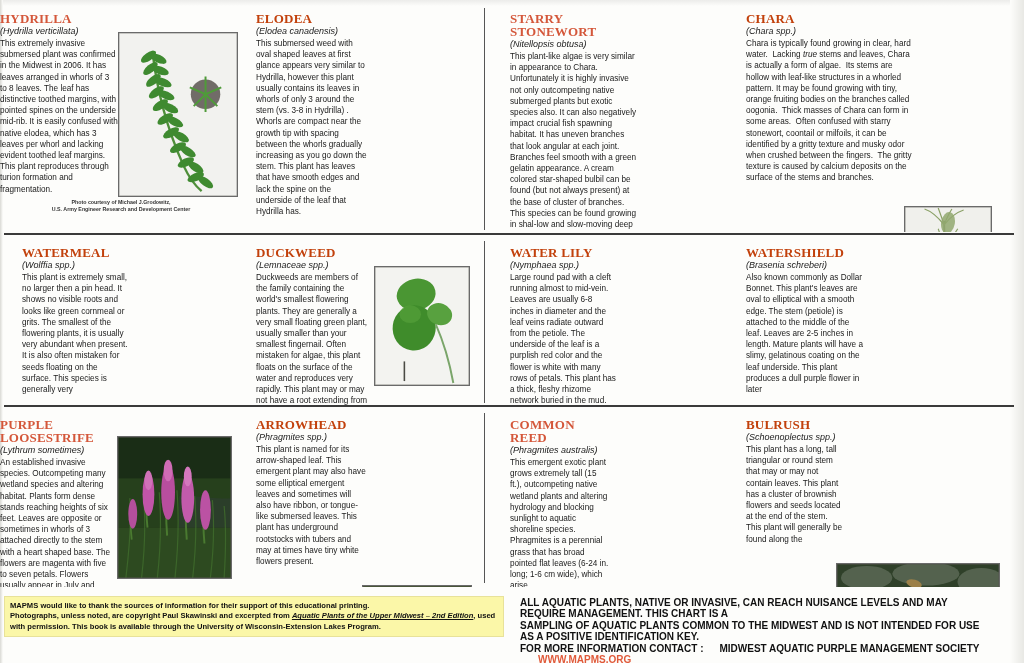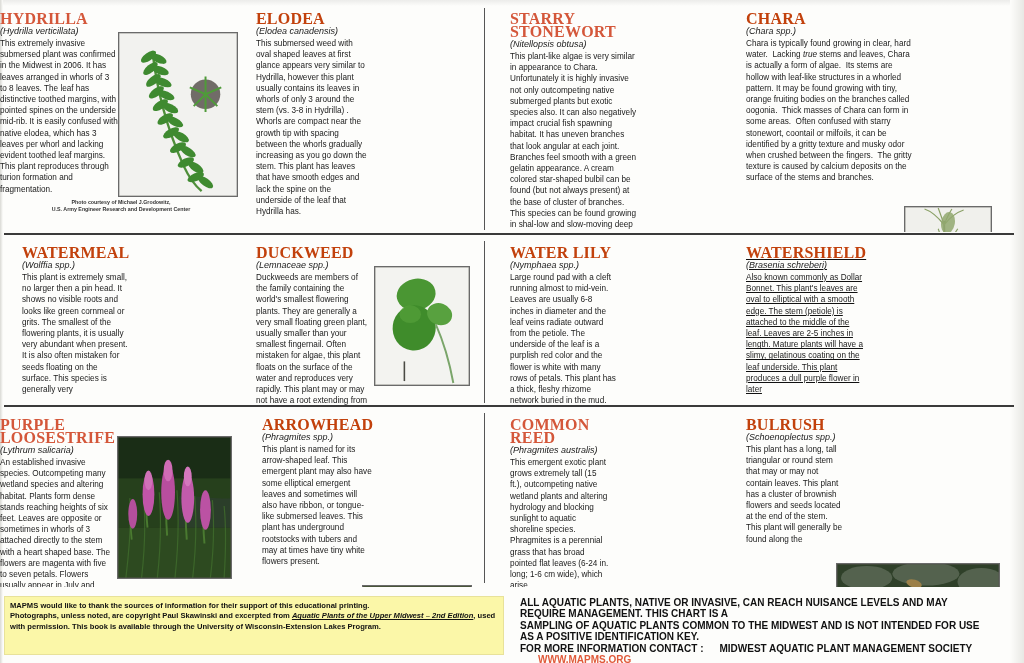--- a/index.html
+++ b/index.html
@@ -75,21 +75,21 @@
     overflow: hidden;
   }
   .cell-a { width: 250px; padding-left: 0px; }
   .cell-b { width: 234px; }
   .cell-c { width: 252px; padding-left: 26px; }
   .cell-d { width: 288px; padding-left: 10px; }
 
   .sp-name {
     font-family: "Liberation Serif", serif;
     font-weight: bold;
-    font-size: 16px;
+    font-size: 13px;
     letter-spacing: 0.2px;
     margin: 0 0 1px 0;
     line-height: 13px;
   }
   .sp-name.invasive { color: #d4573a; }
   .sp-name.native   { color: #c2410c; }
 
   .sp-latin {
     font-size: 9px;
     line-height: 11px;
@@ -148,21 +148,21 @@
     height: 69px;
   }
   #footer-left {
     position: absolute;
     left: 4px;
     top: 2px;
     width: 500px;
     background: #fbf7a8;
     border: 1px solid #e8e29a;
     box-sizing: border-box;
-    padding: 4px 5px 22px 5px;
+    padding: 4px 5px 4px 5px;
   }
   #footer-left p {
     margin: 0;
     font-size: 7.6px;
     line-height: 10.4px;
     font-weight: bold;
     color: #111;
   }
   #footer-left u { text-decoration: underline; }
   #footer-left i { font-style: italic; }
@@ -387,37 +387,37 @@
             </g>
             <circle cx="0" cy="0" r="8.5" fill="#f3c316"></circle>
             <circle cx="0" cy="0" r="5" fill="#f8dc55"></circle>
           </g>
           <rect x="0" y="0" width="122" height="110" fill="none" stroke="#55554f" stroke-width="1"></rect>
         </svg>
       </div>
     </div>
 
     <div class="cell cell-d">
-      <div class="text-col" style="width:118px;text-decoration:underline;">
+      <div class="text-col" style="width:118px;">
         <div class="sp-name native">WATERSHIELD</div>
         <div class="sp-latin"><i>(Brasenia schreberi)</i></div>
         <p class="sp-desc">Also known commonly as Dollar Bonnet.  This plant's leaves are oval to elliptical with a smooth edge.  The stem (petiole) is attached to the middle of the leaf.  Leaves are 2-5 inches in length.  Mature plants will have a slimy, gelatinous  coating on the leaf underside.  This plant produces a dull purple flower in later</p>
       </div>
 
     </div>
   </div>
 
   <div class="divider" id="divider-2"></div>
 
   <div class="row" id="row-3">
 
     <div class="cell cell-a">
       <div class="text-col" style="width:115px;">
         <div class="sp-name invasive">PURPLE LOOSESTRIFE</div>
-        <div class="sp-latin"><i>(Lythrum salicaria)</i></div>
+        <div class="sp-latin"><i>(Lythrum sometimes)</i></div>
         <p class="sp-desc">An established invasive species. Outcompeting many wetland species and altering  habitat.  Plants form dense stands  reaching heights of six feet.  Leaves are opposite or sometimes in whorls of 3 attached directly to the stem with a heart shaped base.  The flowers are magenta with five to seven petals. Flowers usually appear in July and continue to bloom thru October.</p>
       </div>
       <div class="photo" style="width:115px;height:143px;margin-top:18px;margin-right:10px;">
         <svg class="ph-svg" viewBox="0 0 115 143" preserveAspectRatio="none">
           <rect width="115" height="143" fill="#1e3318"></rect>
           <rect y="0" width="115" height="42" fill="#1a2d16"></rect>
           <rect y="42" width="115" height="50" fill="#26401c"></rect>
           <rect y="92" width="115" height="51" fill="#2d4a20"></rect>
           <path d="M62 60 C78 58 96 64 115 62 L115 92 L62 92 Z" fill="#2b3e2a"></path>
           <g stroke="#3f6b2c" stroke-width="1.2" fill="none" opacity="0.85">
@@ -451,21 +451,21 @@
           <g>
             <path d="M14 104 C12 88 13 76 15 66" stroke="#4a7a30" stroke-width="1.8" fill="none"></path>
             <ellipse cx="15" cy="78" rx="4.5" ry="15" fill="#b44f9c"></ellipse>
           </g>
           <rect x="0" y="0" width="115" height="143" fill="none" stroke="#55554f" stroke-width="1"></rect>
         </svg>
       </div>
     </div>
 
     <div class="cell cell-b">
-      <div class="text-col" style="width:112px;margin-left:6px;">
+      <div class="text-col" style="width:112px;">
         <div class="sp-name native">ARROWHEAD</div>
         <div class="sp-latin"><i>(Phragmites spp.)</i></div>
         <p class="sp-desc">This plant is named for its arrow-shaped leaf.  This emergent plant may also have some elliptical emergent leaves and sometimes will also have ribbon, or tongue-like submersed leaves.  This plant has underground  rootstocks with tubers and may at times have tiny white flowers present.</p>
       </div>
       <div class="photo" style="width:110px;height:140px;margin-top:18px;margin-right:4px;">
         <svg class="ph-svg" viewBox="0 0 110 140" preserveAspectRatio="none">
           <rect width="110" height="140" fill="#33491f"></rect>
           <rect y="0" width="110" height="38" fill="#3e5524"></rect>
           <rect y="96" width="110" height="44" fill="#2a3c18"></rect>
           <g fill="#2f4a1c" opacity="0.8">
@@ -603,18 +603,18 @@
   <div id="footer">
 
     <div id="footer-left">
       <p>MAPMS would like to thank the sources of information for their support of this educational printing.</p>
       <p><span>Photographs, unless noted, are copyright Paul Skawinski and excerpted from </span><u><i>Aquatic Plants of the Upper Midwest – 2nd Edition</i></u><span>, used with permission. This book is available through the University of Wisconsin-Extension Lakes Program.</span></p>
     </div>
 
     <div id="footer-right">
       <p>ALL AQUATIC PLANTS, NATIVE OR INVASIVE, CAN REACH NUISANCE LEVELS AND MAY REQUIRE MANAGEMENT. THIS CHART IS A</p>
       <p>SAMPLING OF AQUATIC PLANTS COMMON TO THE MIDWEST AND IS NOT INTENDED FOR USE AS A POSITIVE IDENTIFICATION KEY.</p>
-      <p><span>FOR MORE INFORMATION CONTACT :</span><span class="contact-gap"></span><span>MIDWEST AQUATIC PLANT MANAGEMENT SOCIETY</span><span class="society-gap"></span><span class="url">WWW.MAPMS.ORG</span></p>
+      <p><span>FOR MORE INFORMATION CONTACT :</span><span class="contact-gap"></span><span>MIDWEST AQUATIC PURPLE MANAGEMENT SOCIETY</span><span class="society-gap"></span><span class="url">WWW.MAPMS.ORG</span></p>
     </div>
 
   </div>
 
 </div>
 
 </body></html>

